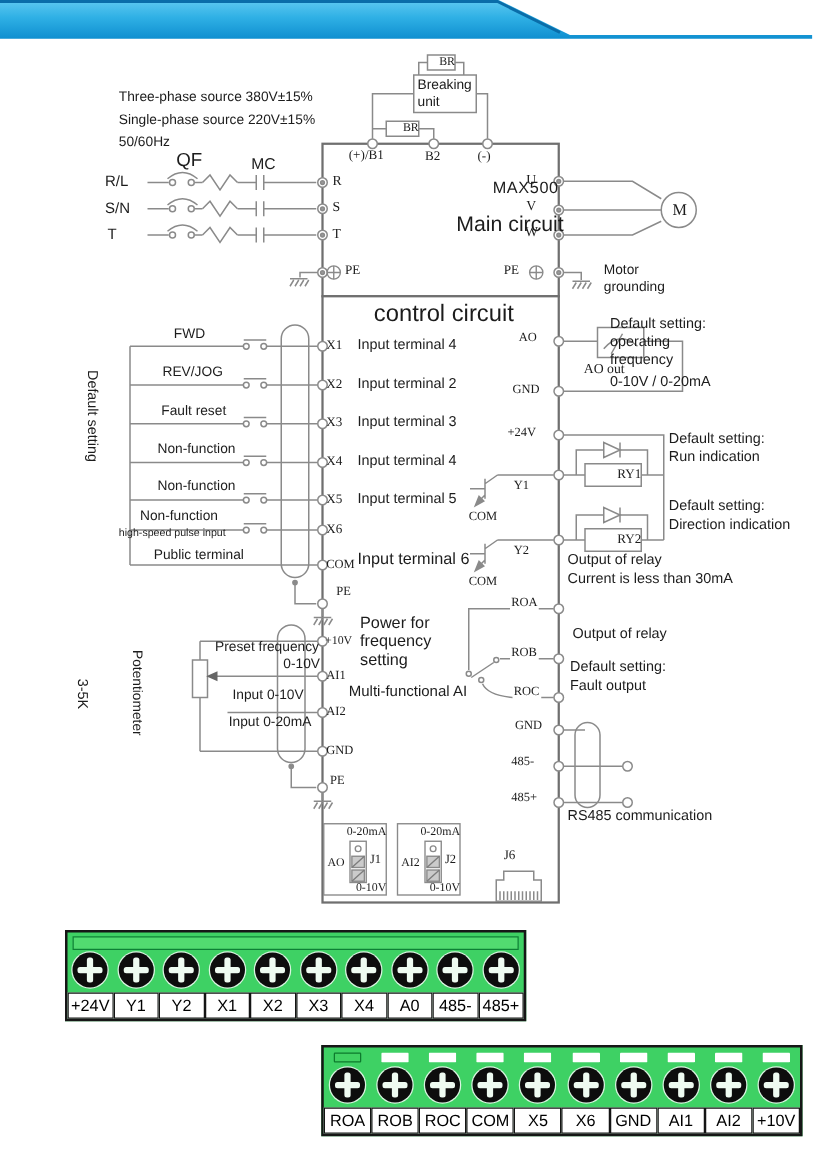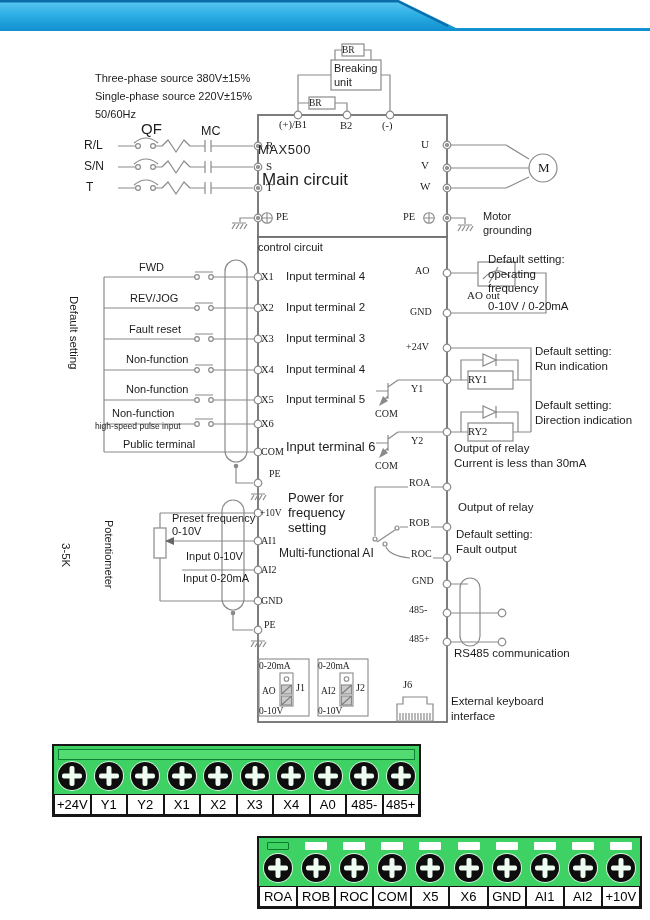--- a/index.html
+++ b/index.html
@@ -2,21 +2,21 @@
 <html><head>
 <meta charset="utf-8">
 <style>
   html,body { margin:0; padding:0; background:#fff; }
   .page { position:relative; width:650px; height:920px; background:#fff; overflow:hidden;
           font-family:"Liberation Sans",sans-serif; }
   svg.wiring { position:absolute; left:0; top:0; z-index:1; }
   .t  { position:absolute; font:11px "Liberation Sans",sans-serif; color:#1c1c1c; white-space:pre; z-index:3; line-height:1.2; }
   .ts { font-family:"Liberation Serif","DejaVu Serif",serif; }
   .pre { white-space:pre-line; }
-  .ctr { text-align:left; }
+  .ctr { text-align:right; }
   .vert { writing-mode:vertical-rl; }
   .wbg { background:#fff; padding:0 1px; }
   .banner-title { position:absolute; left:11px; top:5px; z-index:3; color:#fff; font-size:17px; letter-spacing:0.2px; }
 
   
   .tblock { position:absolute; z-index:2; background:#3ed164; border:2px solid #161616; box-sizing:border-box; }
   .strip  { height:11px; margin:3px 4px 0 4px; background:#52db70; border:1.5px solid #0d8034; box-sizing:border-box; }
   .cells  { display:flex; }
   .cell   { flex:1 1 0; display:flex; flex-direction:column; align-items:center; min-width:0; }
   .slot   { width:22px; height:8px; margin:4px auto 2px; background:#fff; border:1.2px solid rgba(0,0,0,0); border-radius:1px; box-sizing:border-box; }
@@ -260,21 +260,21 @@
   <div class="t ctr" style="left:258px;top:142px;width:189px;font-size:13px;letter-spacing:0.5px">MAX500</div>
   <div class="t ctr" style="left:262px;top:170px;width:189px;font-size:17px">Main circuit</div>
   <div class="t ts" style="left:421px;top:138px">U</div>
   <div class="t ts" style="left:421px;top:159px">V</div>
   <div class="t ts" style="left:420px;top:180px">W</div>
   <div class="t ts" style="left:538px;top:160px;font-size:13px">M</div>
   <div class="t ts" style="left:403px;top:211px;font-size:10.5px">PE</div>
   <div class="t pre" style="left:483px;top:209px;line-height:14px">Motor
 grounding</div>
 
-  <div class="t ctr" style="left:258px;top:241px;width:153px;font-size:11px">control circuit</div>
+  <div class="t ctr" style="left:258px;top:241px;width:153px;font-size:19px">control circuit</div>
   <div class="t vert" style="left:66px;top:296px;font-size:11.5px">Default setting</div>
 
   <div class="t" style="left:139px;top:261px">FWD</div>
   <div class="t" style="left:130px;top:292px">REV/JOG</div>
   <div class="t" style="left:129px;top:323px">Fault reset</div>
   <div class="t" style="left:126px;top:353px">Non-function</div>
   <div class="t" style="left:126px;top:383px">Non-function</div>
   <div class="t" style="left:112px;top:407px">Non-function</div>
   <div class="t" style="left:95px;top:421px;font-size:8.5px">high-speed pulse input</div>
   <div class="t" style="left:123px;top:438px">Public terminal</div>
@@ -346,22 +346,20 @@
 
   <div class="t ts ctr" style="left:259px;top:661px;width:50px;font-size:9.5px">0-20mA</div>
   <div class="t ts" style="left:262px;top:686px;font-size:9.5px">AO</div>
   <div class="t ts" style="left:296px;top:682px;font-size:10px">J1</div>
   <div class="t ts ctr" style="left:259px;top:706px;width:50px;font-size:9.5px">0-10V</div>
   <div class="t ts ctr" style="left:318px;top:661px;width:50px;font-size:9.5px">0-20mA</div>
   <div class="t ts" style="left:321px;top:686px;font-size:9.5px">AI2</div>
   <div class="t ts" style="left:356px;top:682px;font-size:10px">J2</div>
   <div class="t ts ctr" style="left:318px;top:706px;width:50px;font-size:9.5px">0-10V</div>
   <div class="t ts" style="left:403px;top:679px;font-size:10.5px">J6</div>
-  <div class="t pre" style="left:451px;top:694px;font-size:11.5px;line-height:14.5px">External keyboard
-interface</div>
 
   <div class="tblock block1" style="left:52px;top:744px;width:369px">
     <div class="strip"></div>
     <div class="cells">
 
     <div class="cell">
         <div class="screw">
             <div class="h"></div>
             <div class="v"></div>
           </div>

